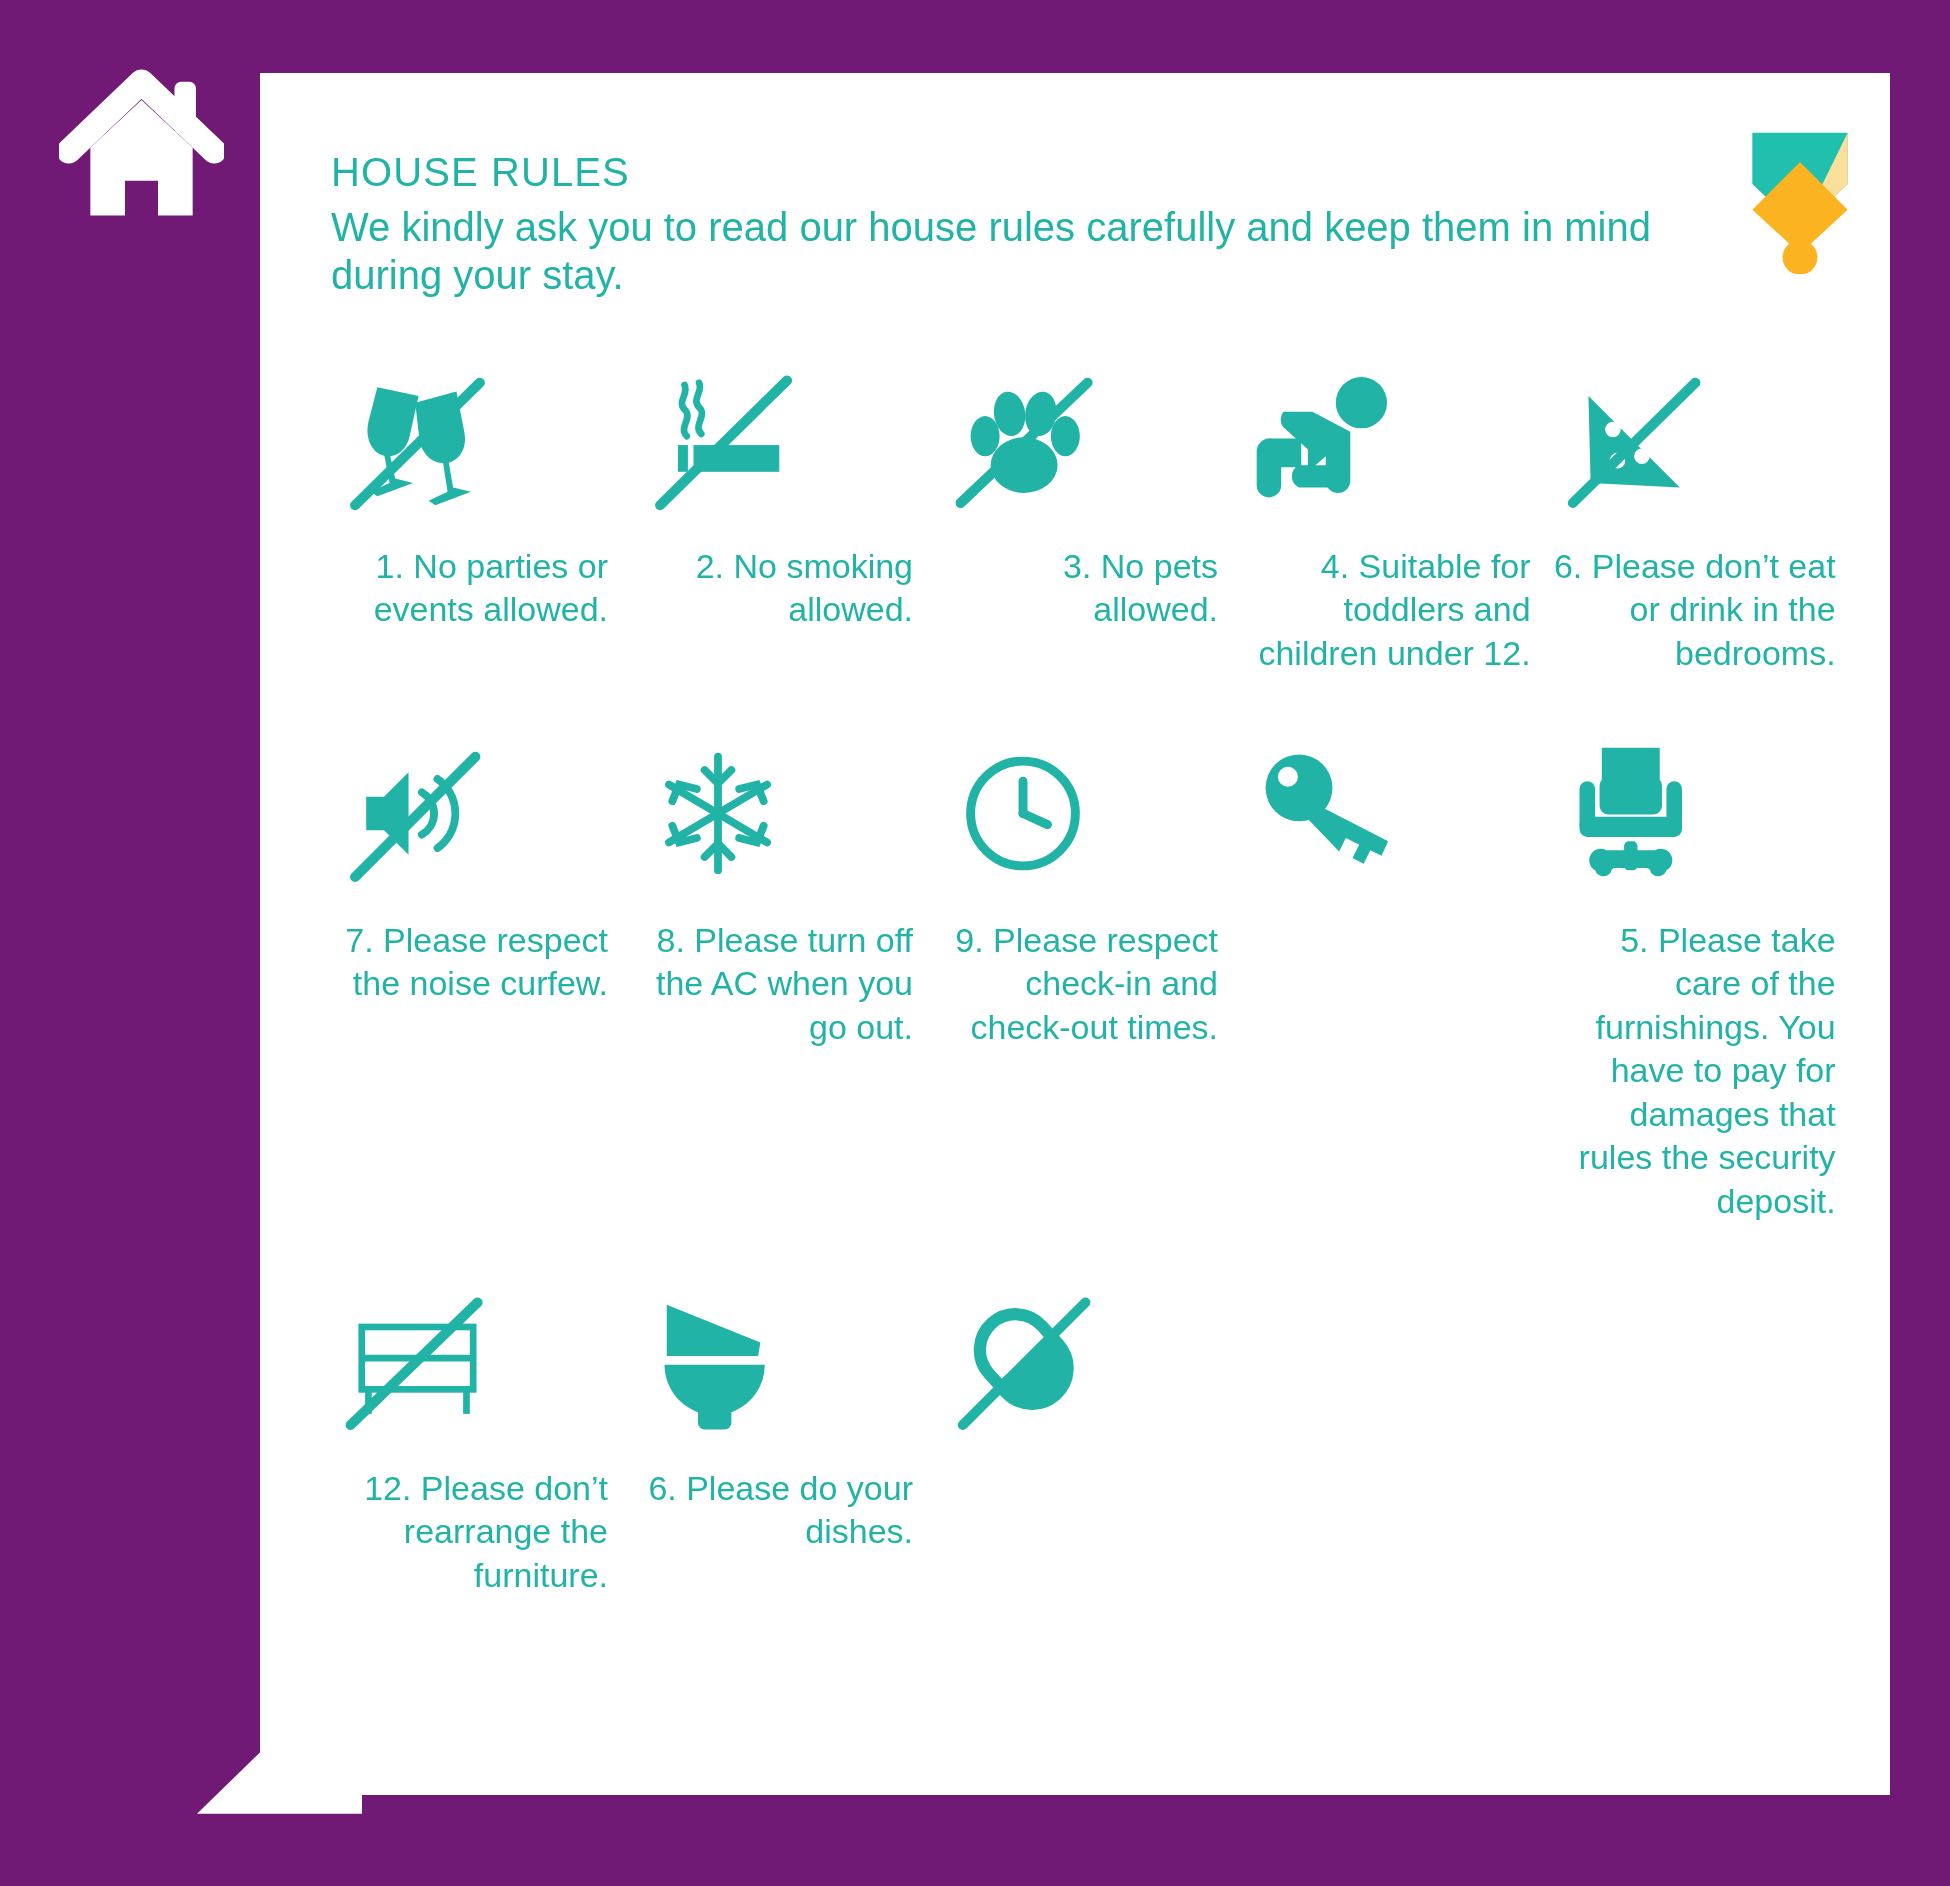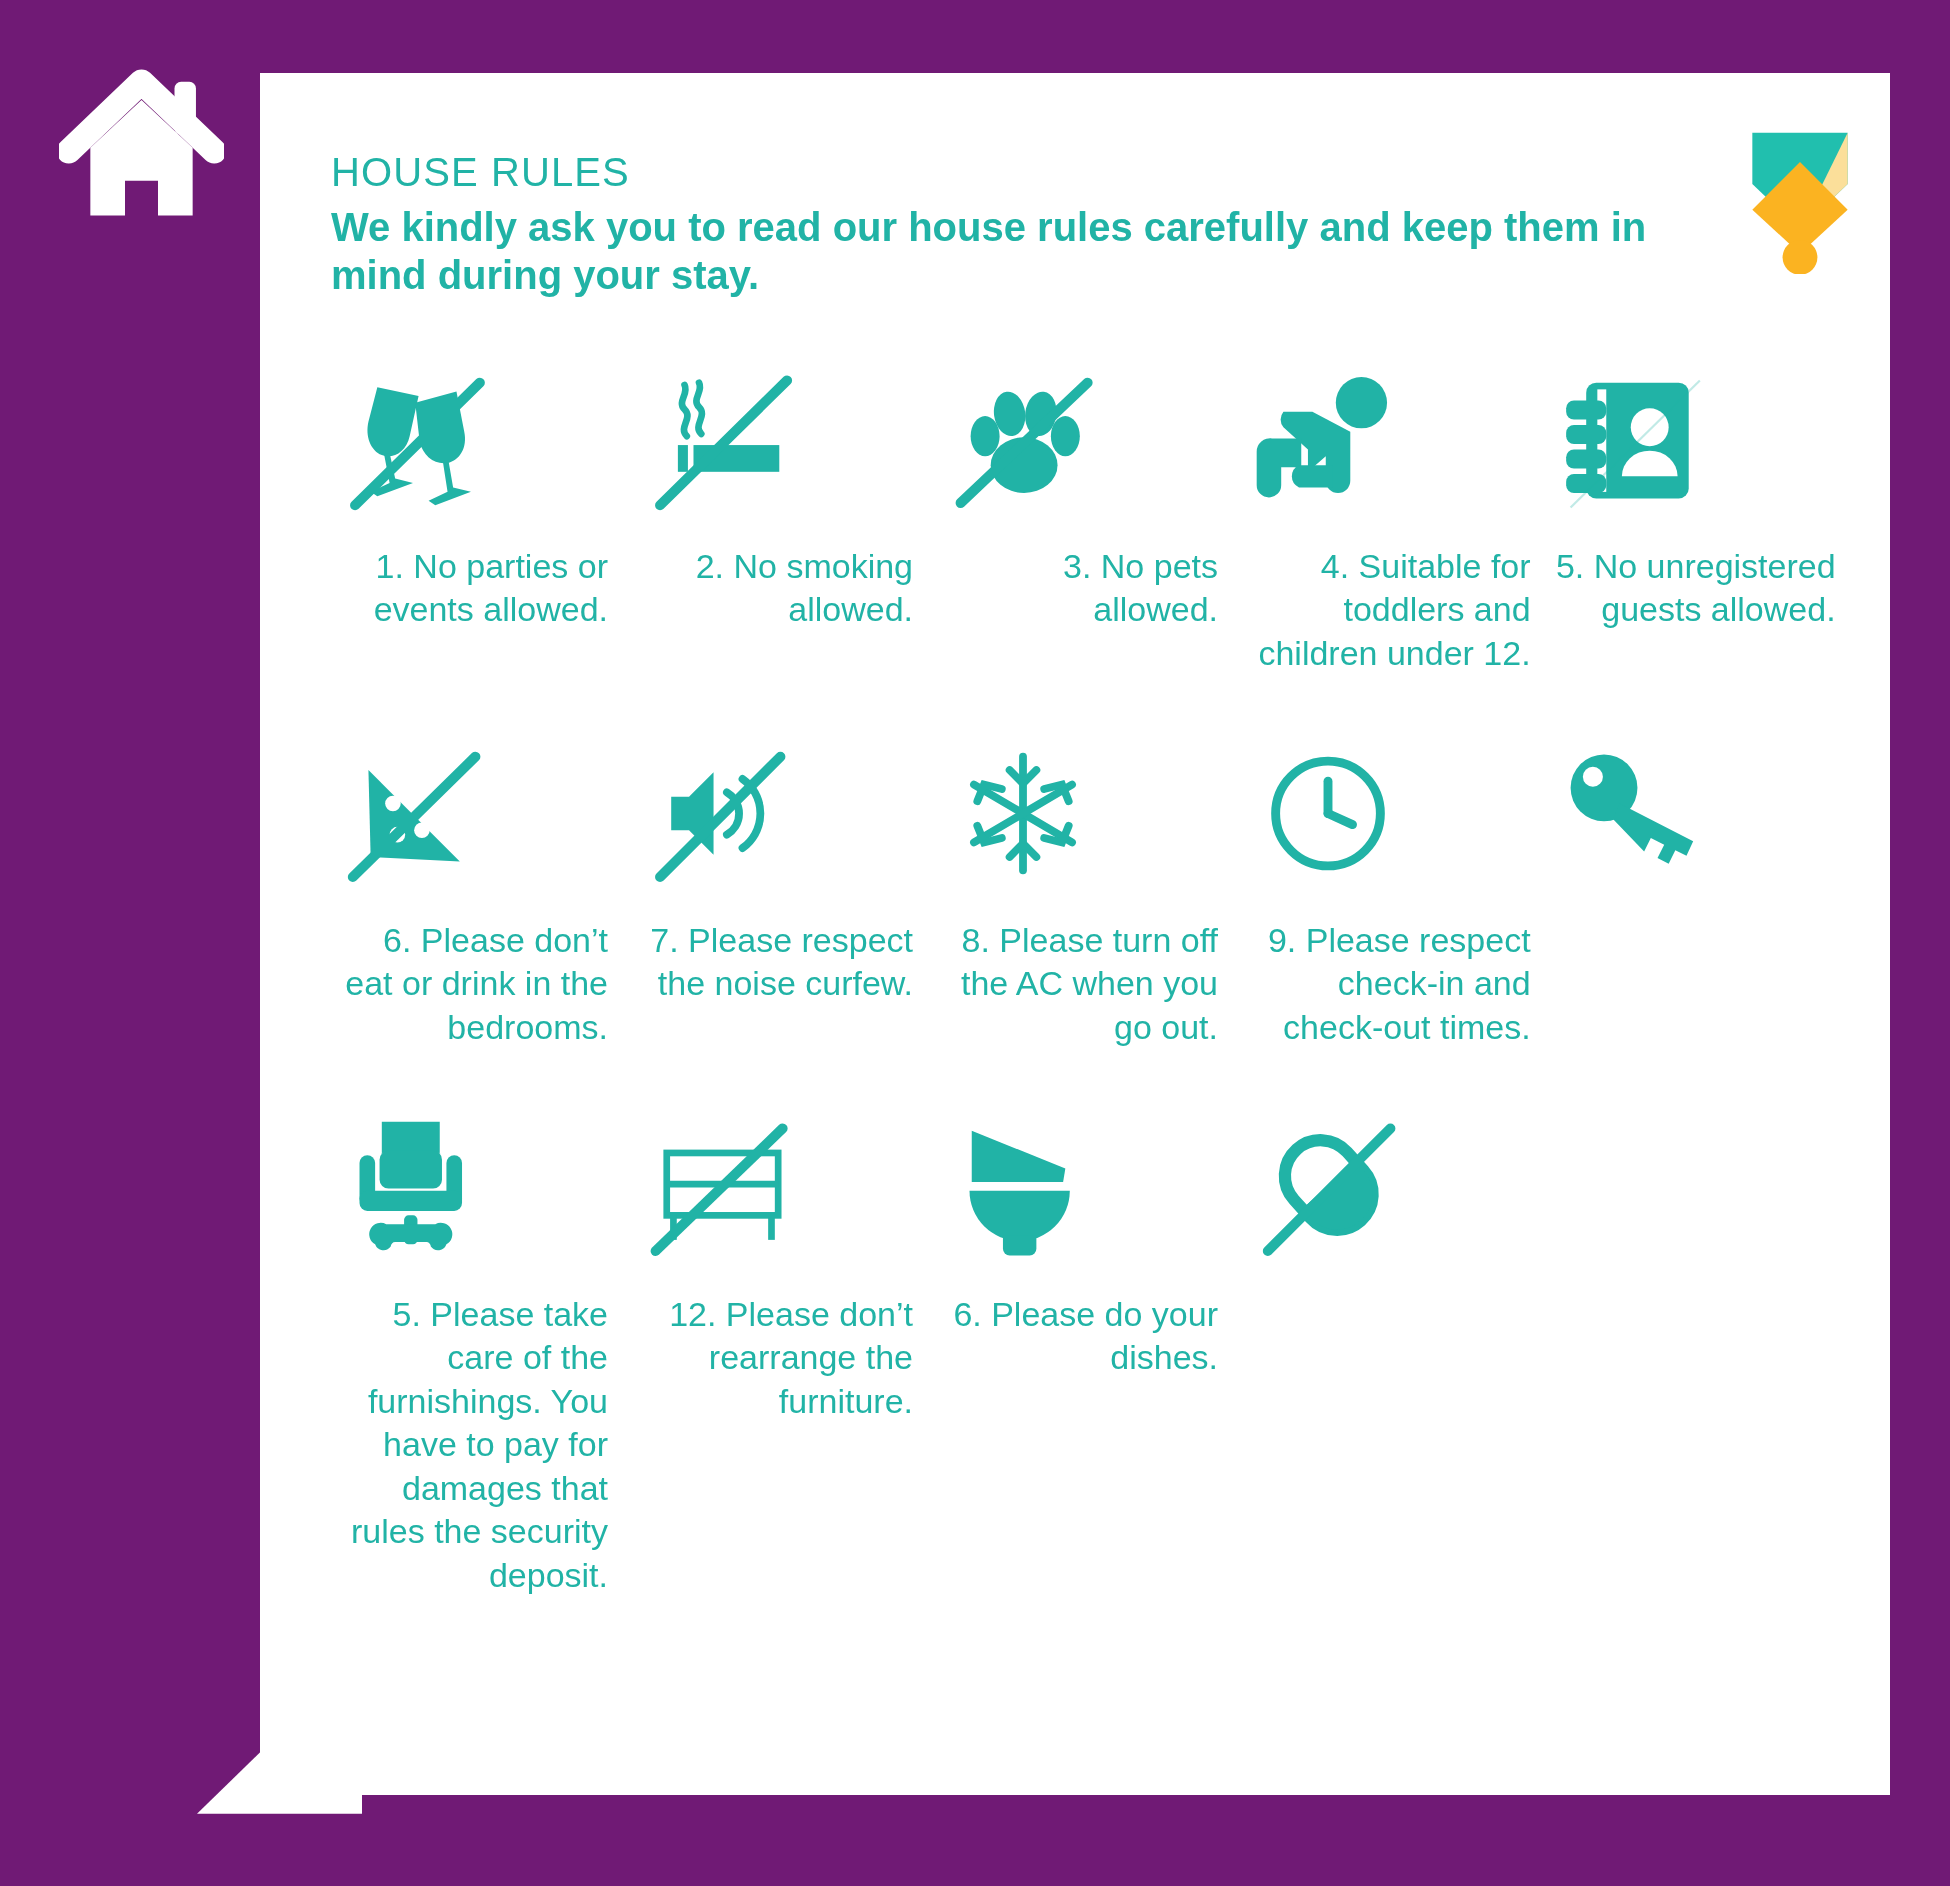--- a/index.html
+++ b/index.html
@@ -38,21 +38,21 @@
     color:#21B3A6;
     font-size:40px;
     letter-spacing:1.1px;
     font-weight:400;
     line-height:1.25;
     white-space:pre;
   }
   #page-subtitle {
     color:#21B3A6;
     font-size:40px;
-    font-weight:700;
+    font-weight:400;
     line-height:1.22;
     margin-top:5.5px;
     max-width:1387px;
   }
 
   
   #brand-logo { position:absolute; left:1745px; top:127px; width:110px; height:147px; }
 
   
   #rules-grid {
@@ -186,41 +186,20 @@
             <path d="M46 88 h28 v20 h-30 a11 11 0 0 1 0 -20 z"></path>
           </g>
         </svg>
       </div>
       <div class="rule-text">
         <span>4.</span>
         <span>Suitable for toddlers and children under 12.</span>
       </div>
     </div>
 
-    <div class="rule-cell">
-      <div class="rule-icon">
-        <svg viewBox="0 0 140 130" width="156" height="145">
-          <rect x="28" y="14" width="92" height="104" rx="9" fill="#21B3A6"></rect>
-          <rect x="38" y="20" width="8" height="92" fill="#FFFFFF"></rect>
-          <g fill="#21B3A6">
-            <rect x="10" y="30" width="36" height="17" rx="7"></rect>
-            <rect x="10" y="52" width="36" height="17" rx="7"></rect>
-            <rect x="10" y="74" width="36" height="17" rx="7"></rect>
-            <rect x="10" y="96" width="36" height="17" rx="7"></rect>
-          </g>
-          <circle cx="85" cy="54" r="17" fill="#FFFFFF"></circle>
-          <path d="M60 98 a25 23 0 0 1 50 0 z" fill="#FFFFFF"></path>
-          <line x1="14" y1="126" x2="130" y2="12" stroke="#21B3A6" stroke-width="2" stroke-opacity="0.28"></line>
-        </svg>
-      </div>
-      <div class="rule-text">
-        <span>5.</span>
-        <span>No unregistered guests allowed.</span>
-      </div>
-    </div>
 
     <div class="rule-cell">
       <div class="rule-icon">
         <svg viewBox="0 0 140 130" width="156" height="145">
           <path d="M30 26 L112 108 L32 104 Z" fill="#21B3A6"></path>
           <g fill="#FFFFFF">
             <circle cx="52" cy="56" r="7"></circle>
             <circle cx="56" cy="84" r="7"></circle>
             <circle cx="78" cy="80" r="7"></circle>
           </g>

